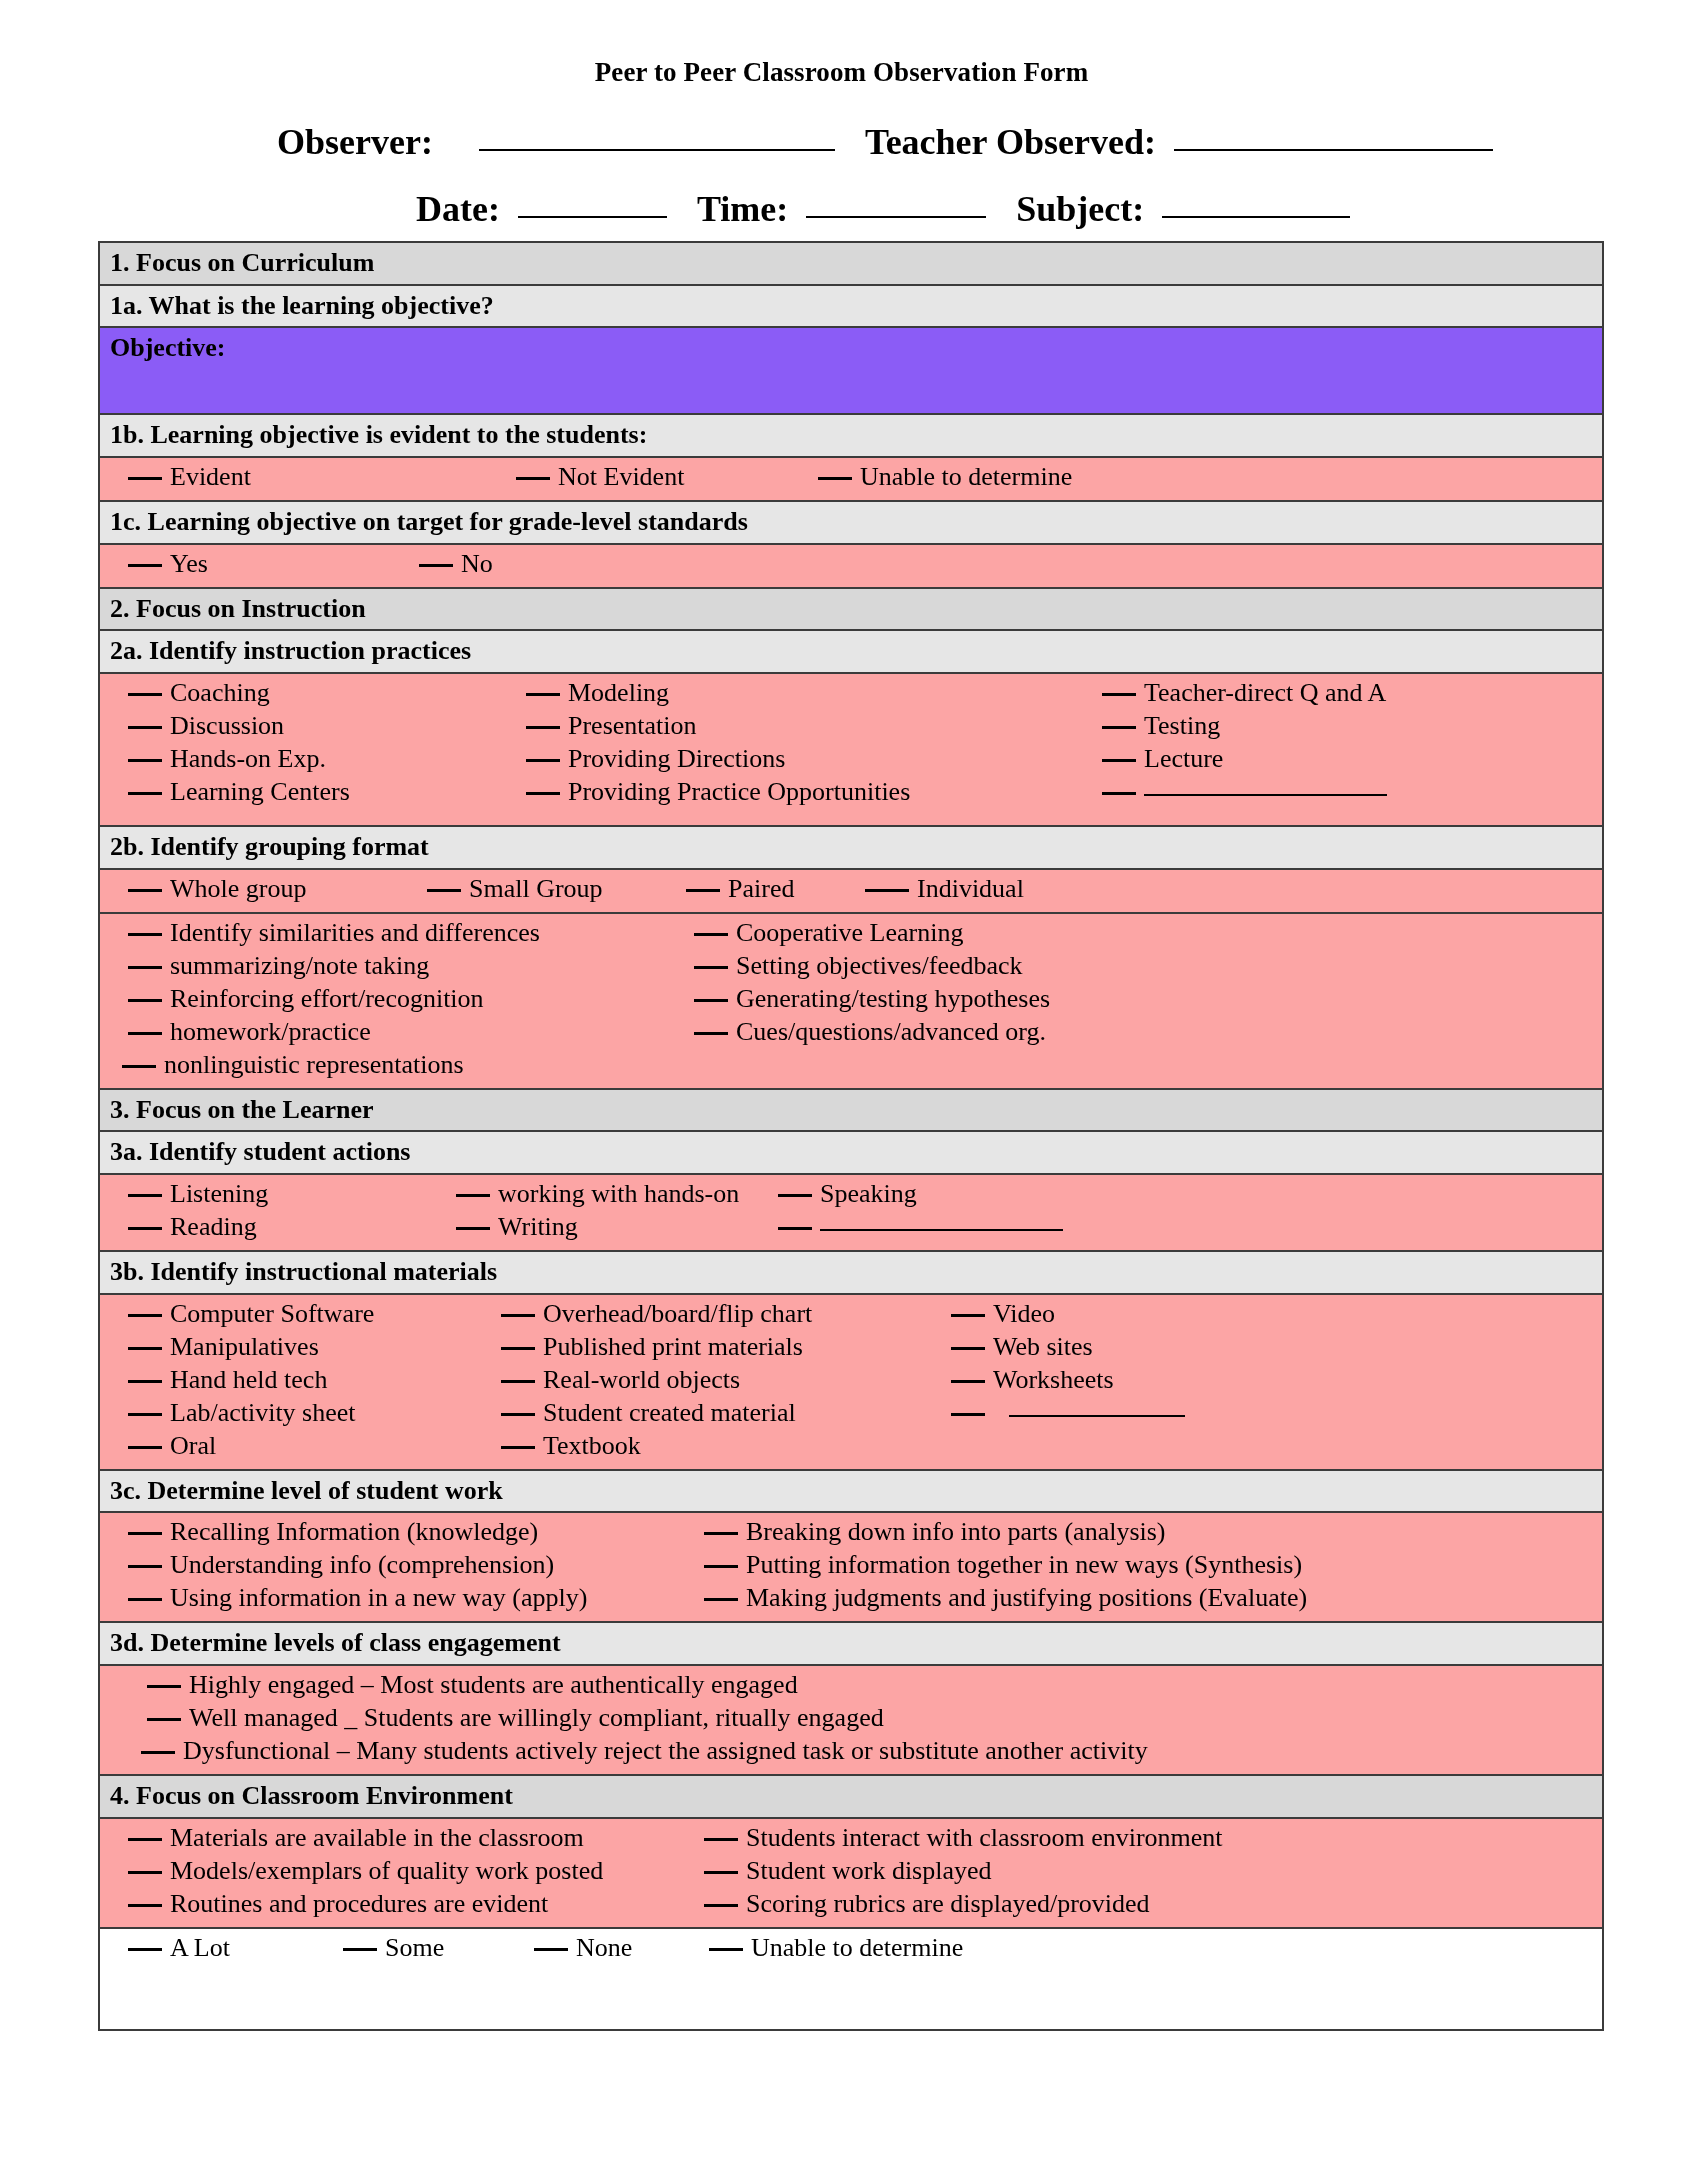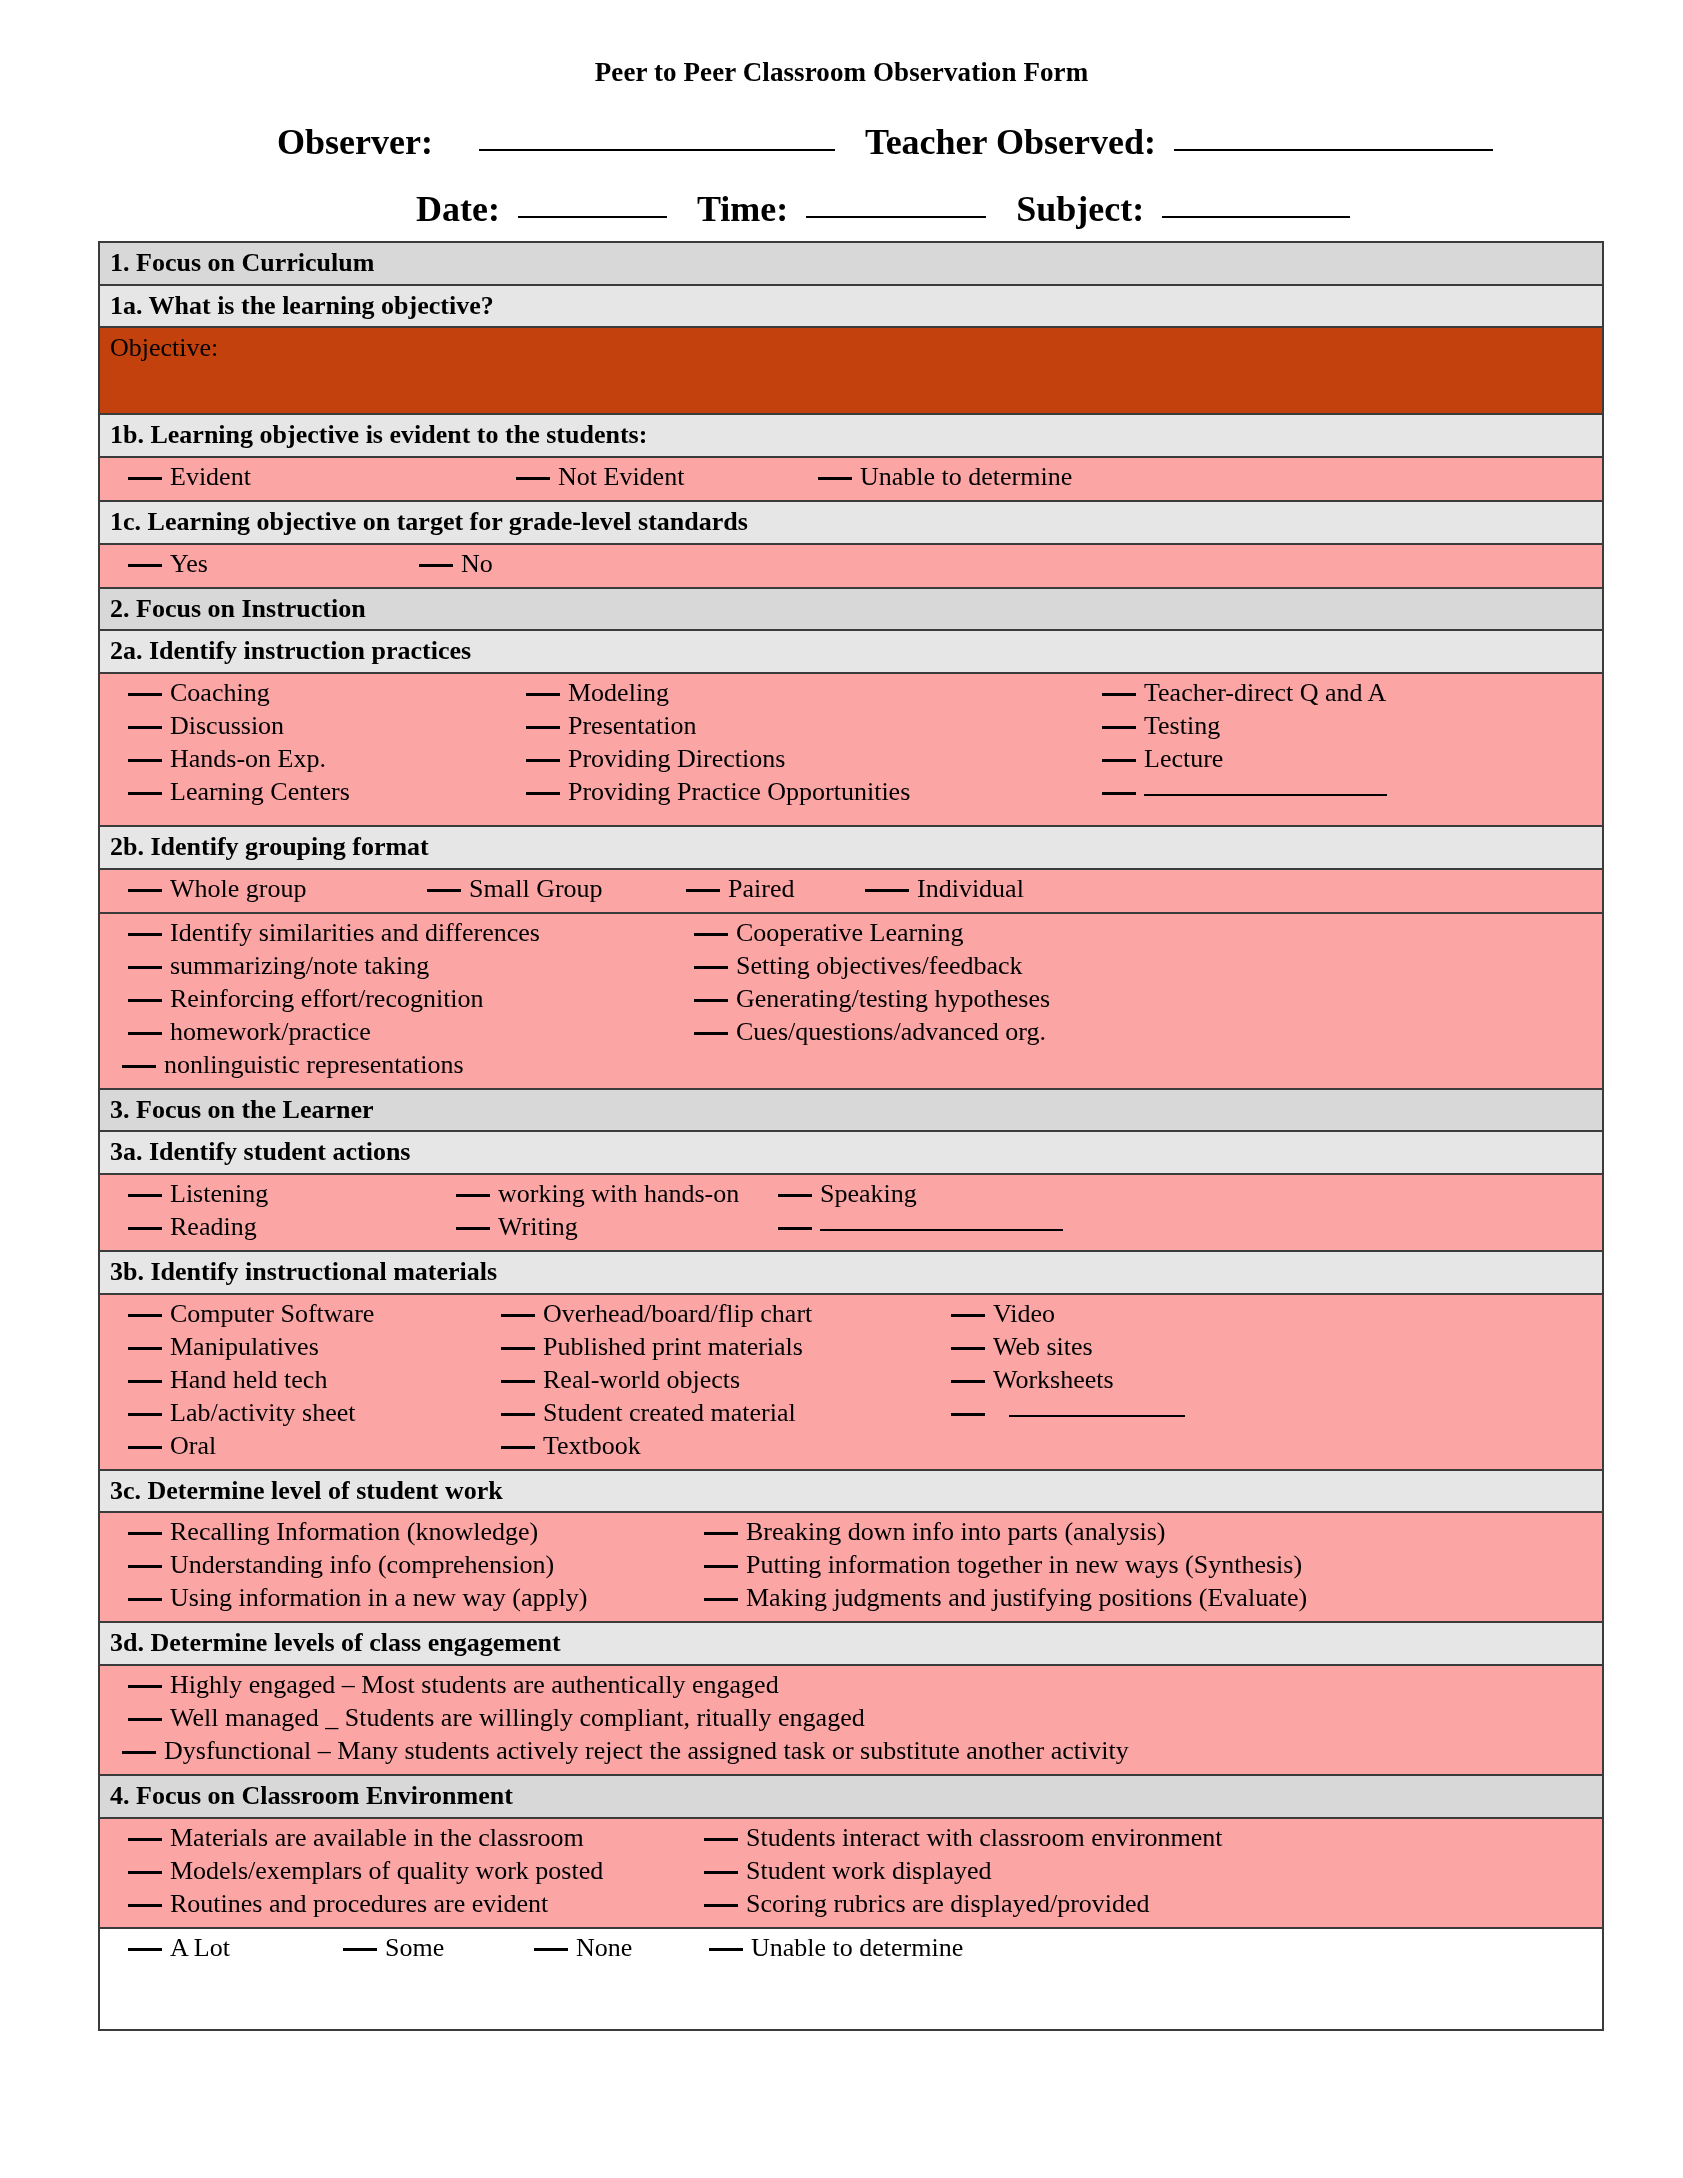--- a/index.html
+++ b/index.html
@@ -89,25 +89,26 @@
     line-height: 1.18;
     white-space: nowrap;
   }
   .body-cell {
     background: #fca5a5;
     font-size: 26px;
     padding: 4px 0 5px 0 !important;
     line-height: 1.17;
   }
   .objective-cell {
-    background: #c2410c;
+    background: #8b5cf6;
     font-size: 26px;
     padding: 5px 0 5px 10px !important;
     height: 75px;
     line-height: 1.17;
+    font-weight: bold;
   }
   .tail-cell {
     background: #ffffff;
     height: 91px;
   }
 
   
   .blank-line {
     display: inline-block;
     border-bottom: 2.5px solid #000;
@@ -137,20 +138,21 @@
   .opt {
     position: absolute;
     top: 0;
     white-space: nowrap;
   }
 
   .flow-row {
     padding-left: 28px;
     height: 33px;
     white-space: nowrap;
+    margin-left: 19px;
   }
   .flow-opt {
     display: inline-block;
     white-space: nowrap;
   }
 </style>
 </head>
 <body>
 
 <div class="page">

